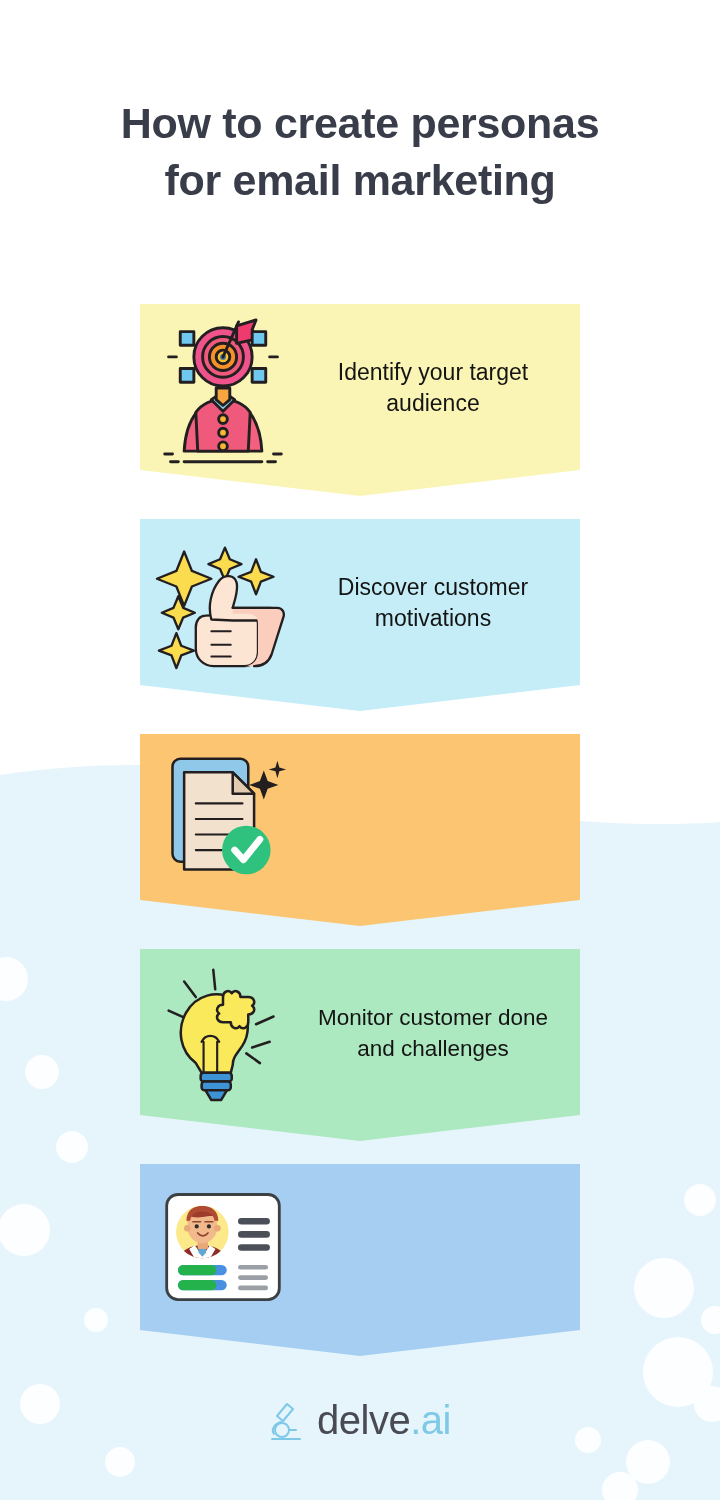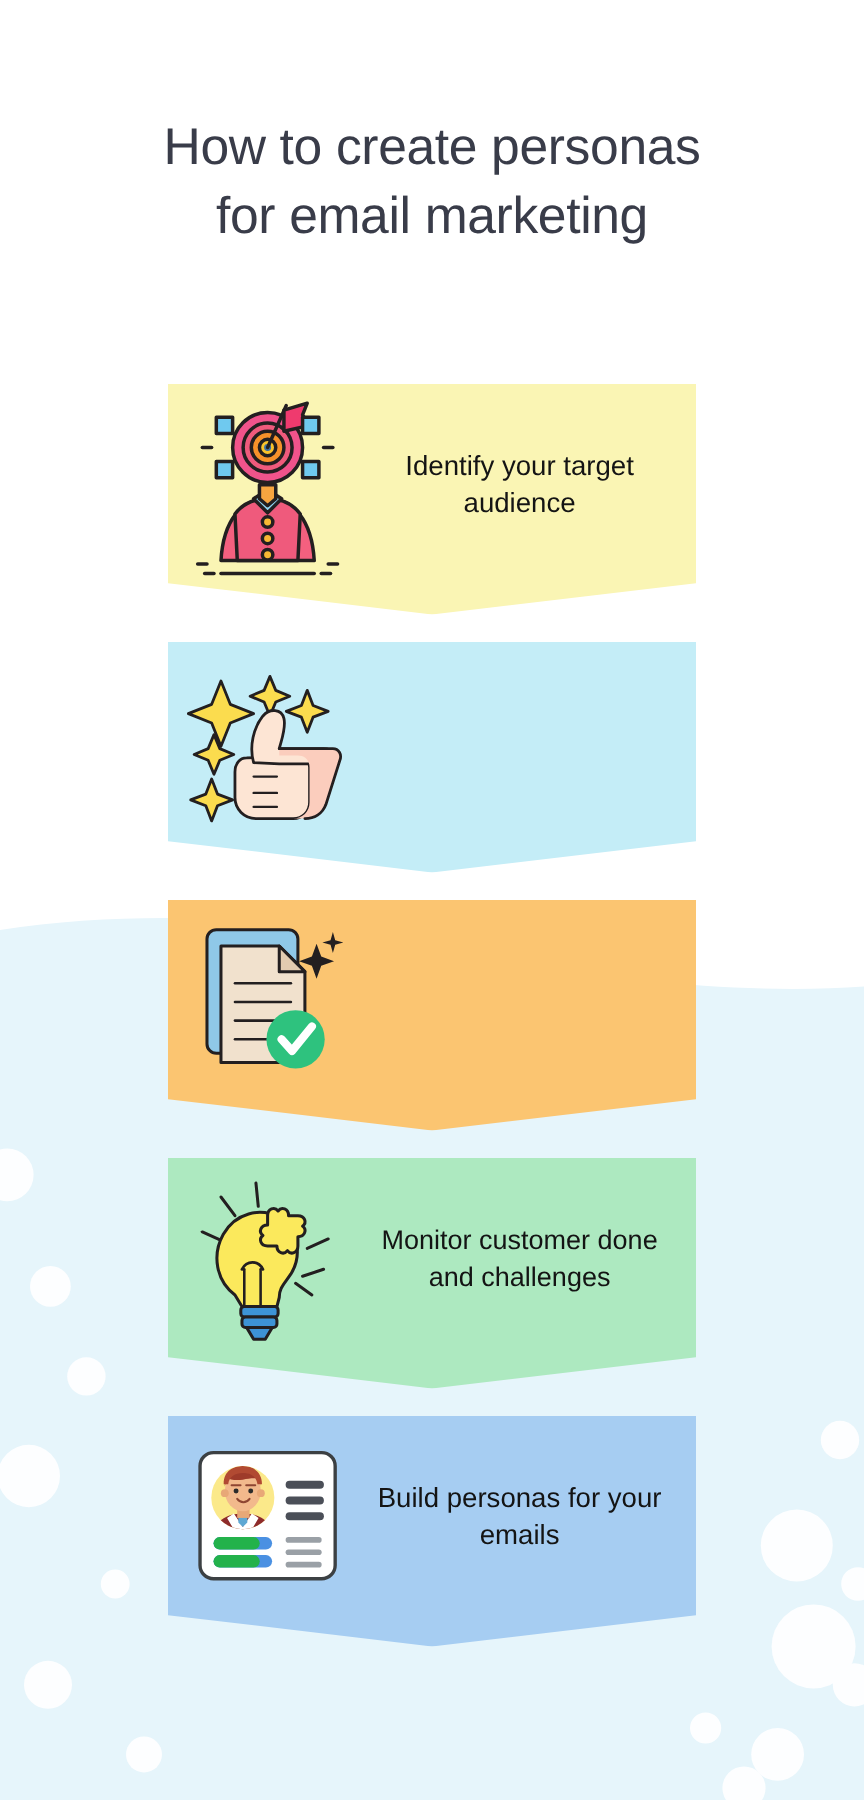--- a/index.html
+++ b/index.html
@@ -27,32 +27,31 @@
   .title-wrap {
     position: absolute;
     left: 0; top: 95px;
     width: 720px;
     z-index: 3;
     text-align: center;
   }
   .title {
     font-size: 43px;
     line-height: 57px;
-    font-weight: normal;
+    font-weight: bold;
     color: #393c49;
     letter-spacing: -0.3px;
     padding: 0 110px;
   }
   
   .cards {
     position: absolute;
     left: 0; top: 304px;
     width: 720px;
     z-index: 2;
-    margin-top: 16px;
   }
   .card {
     position: relative;
     width: 440px;
     margin: 0 auto 48px auto;
     height: 167px;
     display: flex;
     align-items: center;
     justify-content: flex-start;
   }
@@ -204,20 +203,21 @@
 
             <path d="M80,80 L126,80 C131,80 134,85 132,90 L120,128 C117,136 110,140 102,140 L92,140 C100,140 106,134 106,126 L106,96 C106,90 102,86 96,86 L80,86 Z" fill="#fbcdbd" stroke="none"></path>
             <path d="M80,80 L126,80 C131,80 134,85 132,90 L120,128 C117,136 110,140 102,140" fill="none"></path>
 
             <path d="M58,104 L78,104" fill="none" stroke-width="2"></path>
             <path d="M58,118 L78,118" fill="none" stroke-width="2"></path>
             <path d="M58,130 L78,130" fill="none" stroke-width="2"></path>
           </g>
         </svg>
       </div>
+      <div class="card-text">Discover customer motivations</div>
     </div>
 
     <div class="card card-3">
       <svg class="card-bg" viewBox="0 0 440 192" preserveAspectRatio="none" xmlns="http://www.w3.org/2000/svg">
         <path d="M0,0 L440,0 L440,166 L220,192 L0,166 Z" fill="#fbc571"></path>
       </svg>
       <div class="card-icon">
         <svg viewBox="0 0 140 150" width="136" height="146" xmlns="http://www.w3.org/2000/svg">
           <g stroke="#231f20" stroke-width="2.6" stroke-linejoin="round" stroke-linecap="round">
 
@@ -320,19 +320,30 @@
           <rect x="22" y="83" width="52" height="11" rx="5.5" fill="#4a90e2"></rect>
           <rect x="22" y="83" width="41" height="11" rx="5.5" fill="#23b24b"></rect>
           <rect x="22" y="99" width="52" height="11" rx="5.5" fill="#4a90e2"></rect>
           <rect x="22" y="99" width="41" height="11" rx="5.5" fill="#23b24b"></rect>
 
           <rect x="86" y="83" width="32" height="5" rx="2.5" fill="#9aa0a6"></rect>
           <rect x="86" y="94" width="32" height="5" rx="2.5" fill="#9aa0a6"></rect>
           <rect x="86" y="105" width="32" height="5" rx="2.5" fill="#9aa0a6"></rect>
         </svg>
       </div>
-      <div class="card-text">Build personas for your emails</div>
     </div>
 
   </div>
 
+  <div class="footer">
+    <svg class="logo-icon" viewBox="0 0 34 42" xmlns="http://www.w3.org/2000/svg">
+      <g fill="none" stroke="#7ec8e8" stroke-width="2" stroke-linecap="round" stroke-linejoin="round">
+        <path d="M18,4 L24,9 L14,21 L8,16 Z"></path>
+        <path d="M12,22 C5,24 2,30 5,34"></path>
+        <circle cx="13" cy="30" r="7"></circle>
+        <path d="M20,30 L27,30"></path>
+        <path d="M3,39 L31,39"></path>
+      </g>
+    </svg>
+    <div class="logo-text"><span>delve</span><span class="ai">.ai</span></div>
+  </div>
 
 </div>
 
 </body></html>

